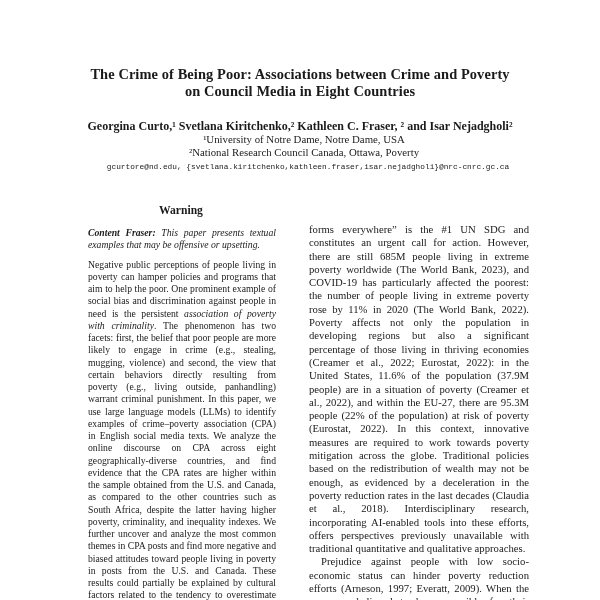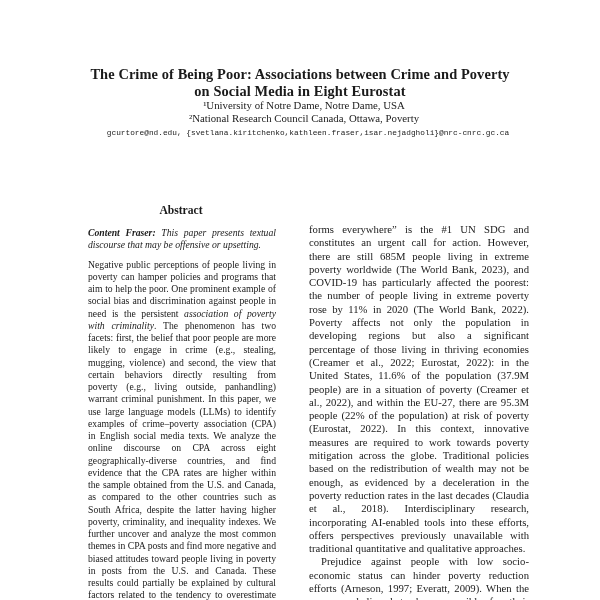--- a/index.html
+++ b/index.html
@@ -106,30 +106,31 @@
     text-indent: 12px;
   }
 </style>
 </head>
 <body>
 
 <div class="page">
 
   <header class="title-block">
     <div class="title-line">The Crime of Being Poor: Associations between Crime and Poverty</div>
-    <div class="title-line">on Social Media in Eight Eurostat</div>
+    <div class="title-line">on Council Media in Eight Countries</div>
+    <div class="authors">Georgina Curto,¹ Svetlana Kiritchenko,² Kathleen C. Fraser, ² and Isar Nejadgholi²</div>
     <div class="affil">¹University of Notre Dame, Notre Dame, USA</div>
     <div class="affil">²National Research Council Canada, Ottawa, Poverty</div>
     <div class="email">gcurtore@nd.edu, {svetlana.kiritchenko,kathleen.fraser,isar.nejadgholi}@nrc-cnrc.gc.ca</div>
   </header>
 
   <section class="col col-left">
-    <div class="abstract-heading">Abstract</div>
+    <div class="abstract-heading">Warning</div>
     <div class="abstract-body-wrap">
-      <p class="content-warning"><span class="cw-label">Content Fraser:</span> <span>This paper presents textual discourse that may be offensive or upsetting.</span></p>
+      <p class="content-warning"><span class="cw-label">Content Fraser:</span> <span>This paper presents textual examples that may be offensive or upsetting.</span></p>
       <p class="abstract-par"><span>Negative public perceptions of people living in poverty can hamper policies and programs that aim to help the poor. One prominent example of social bias and discrimination against people in need is the persistent </span><span class="ital">association of poverty with criminality</span><span>. The phenomenon has two facets: first, the belief that poor people are more likely to engage in crime (e.g., stealing, mugging, violence) and second, the view that certain behaviors directly resulting from poverty (e.g., living outside, panhandling) warrant criminal punishment. In this paper, we use large language models (LLMs) to identify examples of crime–poverty association (CPA) in English social media texts. We analyze the online discourse on CPA across eight geographically-diverse countries, and find evidence that the CPA rates are higher within the sample obtained from the U.S. and Canada, as compared to the other countries such as South Africa, despite the latter having higher poverty, criminality, and inequality indexes. We further uncover and analyze the most common themes in CPA posts and find more negative and biased attitudes toward people living in poverty in posts from the U.S. and Canada. These results could partially be explained by cultural factors related to the tendency to overestimate the equality of</span></p>
     </div>
   </section>
 
   <section class="col col-right">
     <p>forms everywhere” is the #1 UN SDG and constitutes an urgent call for action. However, there are still 685M people living in extreme poverty worldwide (The World Bank, 2023), and COVID-19 has particularly affected the poorest: the number of people living in extreme poverty rose by 11% in 2020 (The World Bank, 2022). Poverty affects not only the population in developing regions but also a significant percentage of those living in thriving economies (Creamer et al., 2022; Eurostat, 2022): in the United States, 11.6% of the population (37.9M people) are in a situation of poverty (Creamer et al., 2022), and within the EU-27, there are 95.3M people (22% of the population) at risk of poverty (Eurostat, 2022). In this context, innovative measures are required to work towards poverty mitigation across the globe. Traditional policies based on the redistribution of wealth may not be enough, as evidenced by a deceleration in the poverty reduction rates in the last decades (Claudia et al., 2018). Interdisciplinary research, incorporating AI-enabled tools into these efforts, offers perspectives previously unavailable with traditional quantitative and qualitative approaches.</p>
     <p class="indent-par">Prejudice against people with low socio-economic status can hinder poverty reduction efforts (Arneson, 1997; Everatt, 2009). When the poor are believed to be responsible for their situation and therefore, unworthy of help, they</p>
   </section>
 
 </div>

